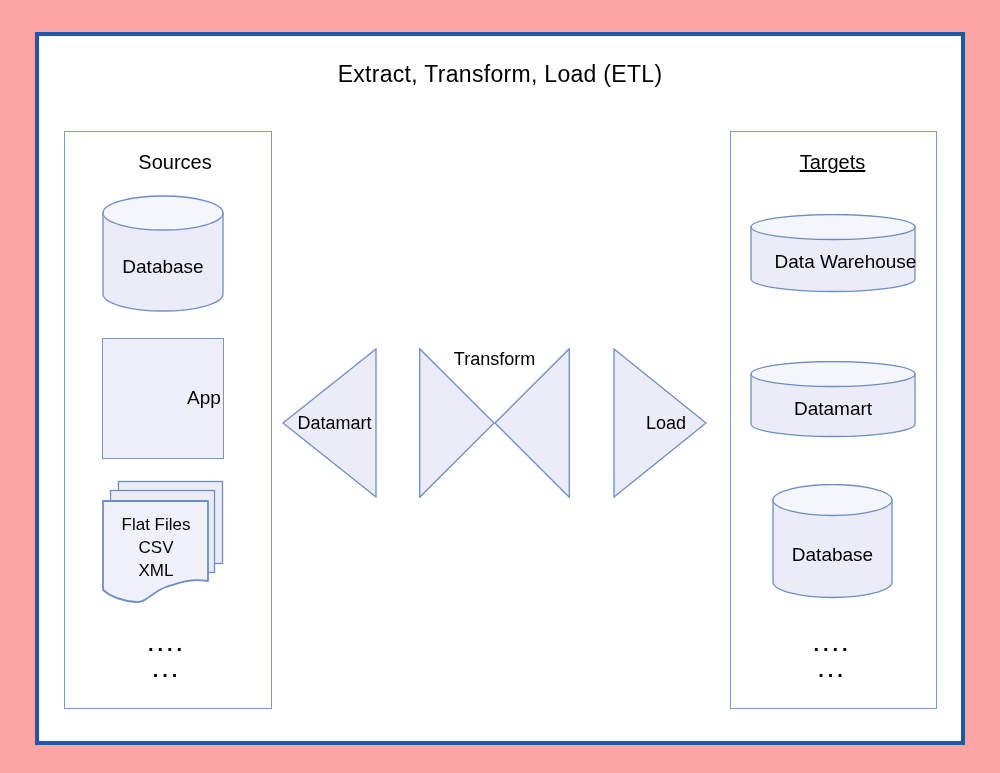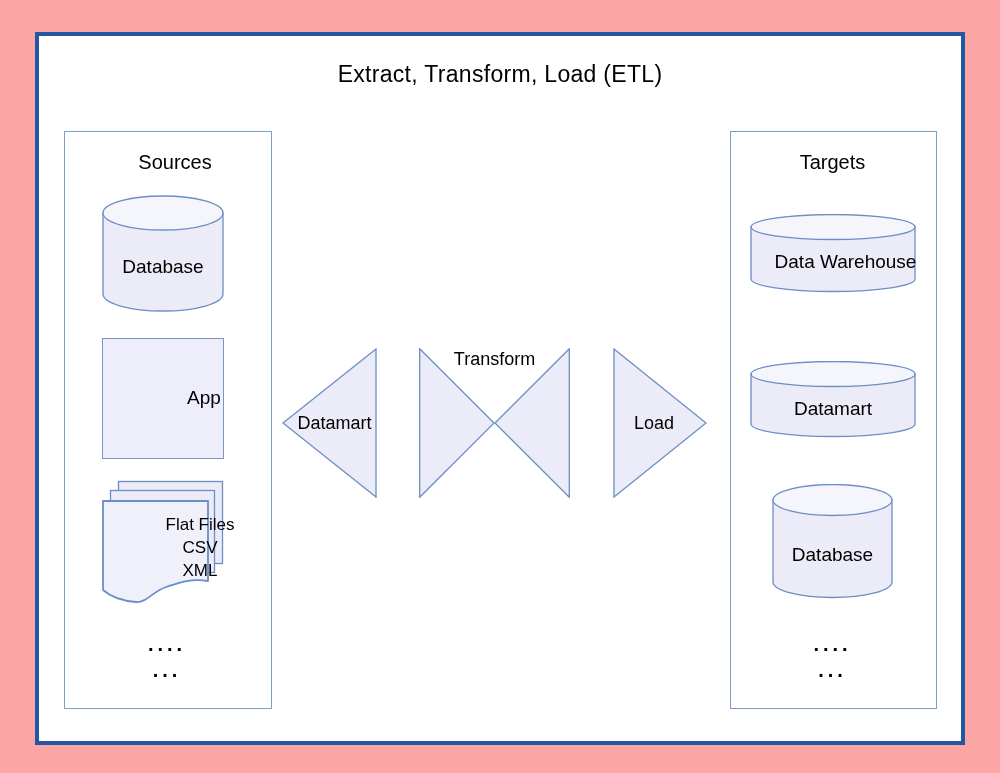--- a/index.html
+++ b/index.html
@@ -35,39 +35,38 @@
   }
   .sources-box { left: 64px;  top: 131px; width: 206px; height: 576px; }
   .targets-box { left: 730px; top: 131px; width: 205px; height: 576px; }
   .group-header {
     width: 100%;
     text-align: center;
     font-size: 20px;
     top: 151px;
   }
   .sources-header { left: 64px;  width: 222px; }
-  .targets-header { left: 730px; width: 205px; }
+  .targets-header { left: 730px; width: 205px; text-decoration: underline; }
   .shape-label {
     text-align: center;
     font-size: 19px;
     line-height: 20px;
   }
   .flow-label { font-size: 18px; }
   .app-square {
     left: 102px; top: 338px;
     width: 120px; height: 119px;
     background: #eeeefa;
     border: 1px solid #7a96c2;
   }
   .flatfiles-text {
     left: 103px; top: 513px; width: 106px;
     text-align: center;
     font-size: 17px;
     line-height: 23px;
-    margin-left: 44px;
   }
   .ellipsis {
     text-align: center;
     font-size: 20px;
     line-height: 20px;
     letter-spacing: 4px;
     font-weight: bold;
   }
   .src-dots  { left: 64px;  width: 206px; }
   .tgt-dots  { left: 730px; width: 205px; }
@@ -117,21 +116,21 @@
 
   <svg class="abs" style="left:419px; top:348px;" width="151" height="150" viewBox="0 0 151 150">
     <polygon points="0.7,0.7 0.7,149.3 75,75" fill="#ececf9" stroke="#6b8ec4" stroke-width="1.3"></polygon>
     <polygon points="150.3,0.7 150.3,149.3 76,75" fill="#ececf9" stroke="#6b8ec4" stroke-width="1.3"></polygon>
   </svg>
   <div class="abs shape-label flow-label" style="left:419px; top:349px; width:151px;text-align:center;">Transform</div>
 
   <svg class="abs" style="left:613px; top:348px;" width="94" height="150" viewBox="0 0 94 150">
     <polygon points="1,1 1,149 93,75" fill="#ececf9" stroke="#6b8ec4" stroke-width="1.3"></polygon>
   </svg>
-  <div class="abs shape-label flow-label" style="left:613px; top:413px; width:82px;">Load</div>
+  <div class="abs shape-label flow-label" style="left:613px; top:413px; width:82px;padding-left:12px;">Load</div>
 
   <div class="abs group-box targets-box"></div>
   <div class="abs group-header targets-header">Targets</div>
 
   <svg class="abs" style="left:750px; top:214px;" width="166" height="79" viewBox="0 0 166 79">
     <path d="M1,13 V65 A82,12.5 0 0 0 165,65 V13 Z" fill="#ececf9" stroke="#6b8ec4" stroke-width="1.3"></path>
     <ellipse cx="83" cy="13" rx="82" ry="12.5" fill="#f5f5fc" stroke="#6b8ec4" stroke-width="1.3"></ellipse>
   </svg>
   <div class="abs shape-label" style="left:750px; top:252px; width:191px;">Data Warehouse</div>
 

